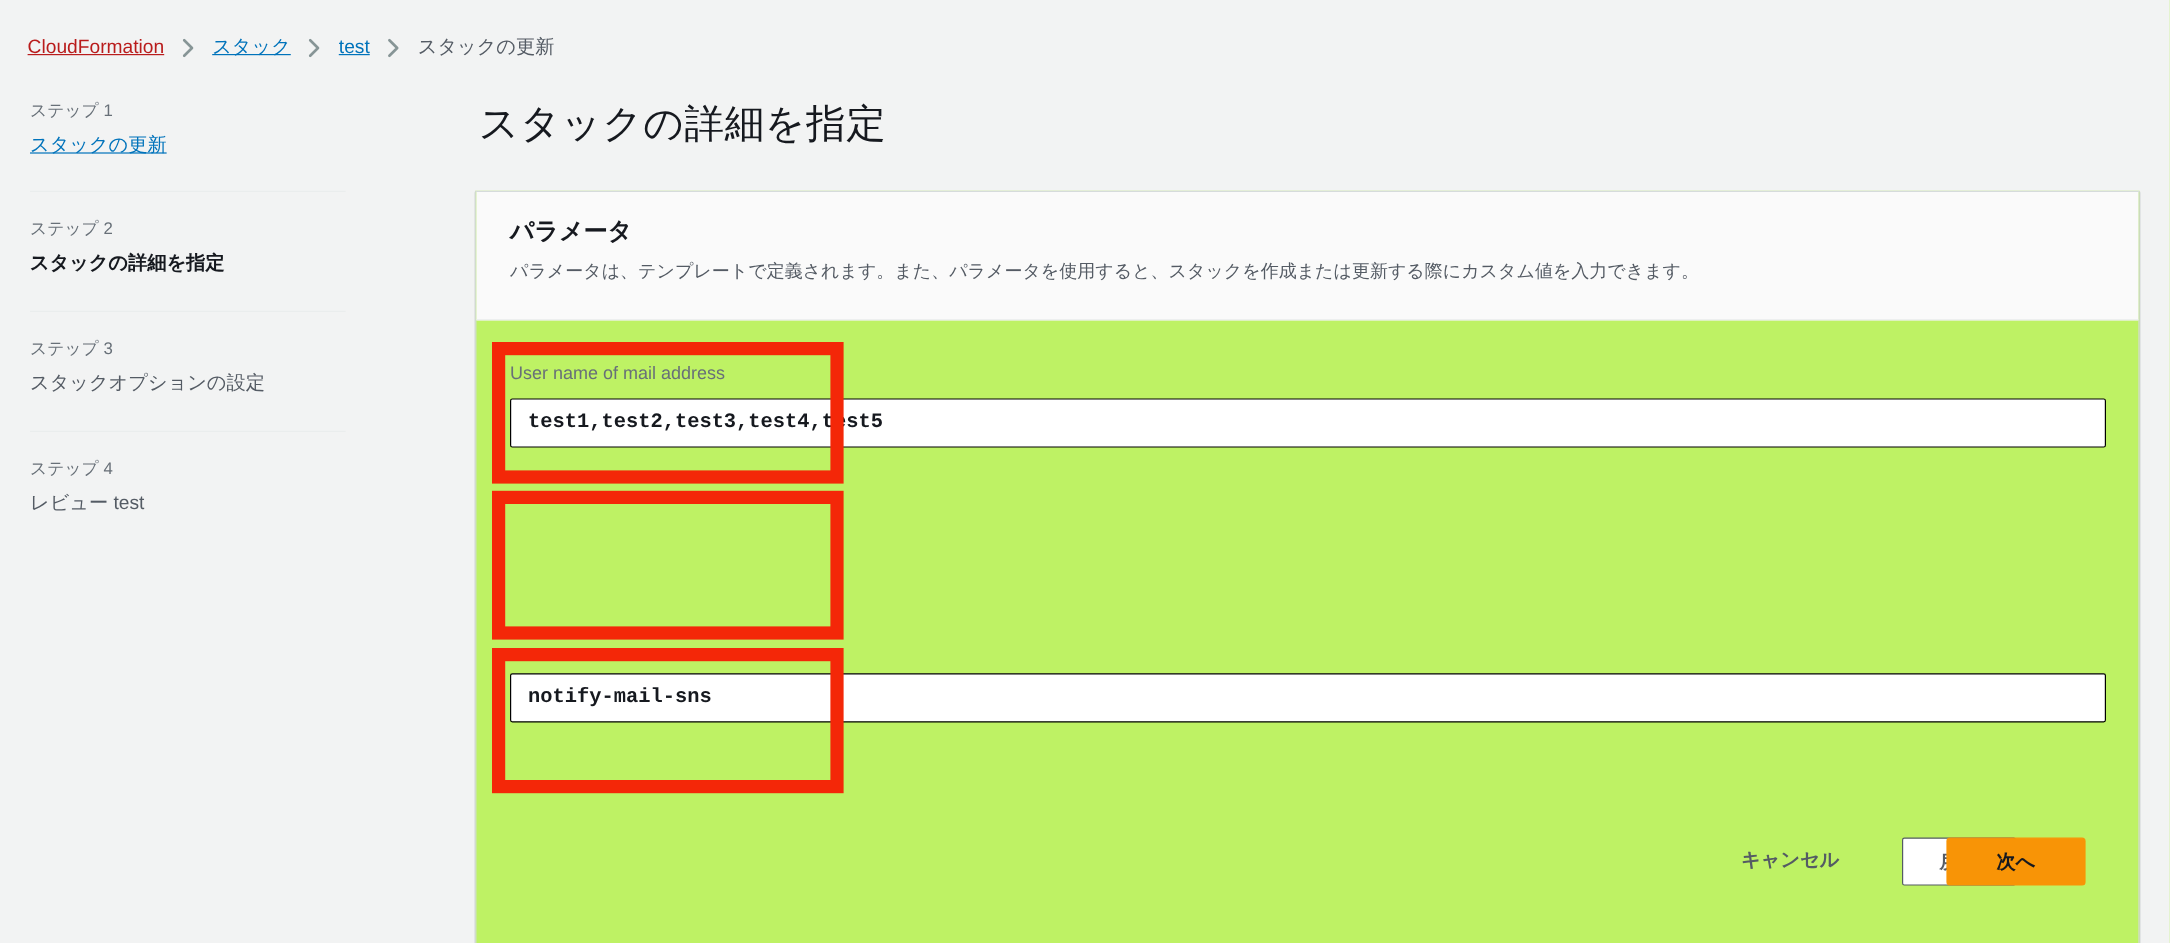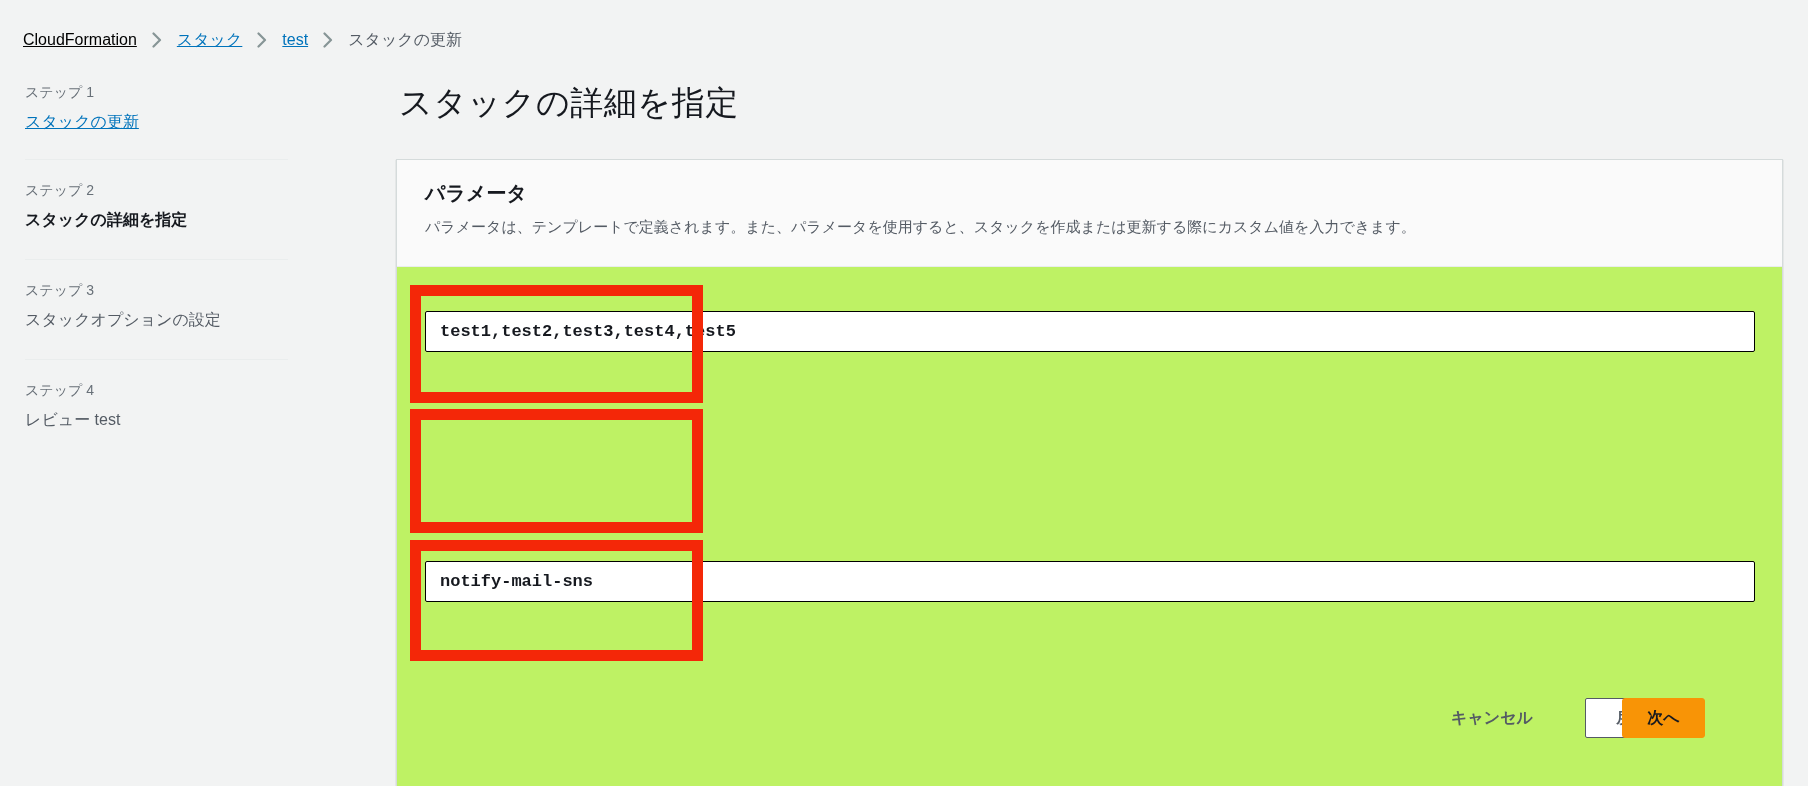--- a/index.html
+++ b/index.html
@@ -99,32 +99,32 @@
     display:flex; align-items:center; justify-content:center;
     font-family:"Liberation Sans","DejaVu Sans",sans-serif;
     font-size:16px; font-weight:700;
     border-radius:2px; cursor:pointer; box-sizing:border-box;
   }
   .btn-back {
     left:1585px; width:95px;
     background:#ffffff; border:1px solid #545b64; color:#545b64;
   }
   .btn-next {
-    left:1622px; width:83px;
+    left:1622px; width:116px;
     background:#f89406; border:1px solid #f89406; color:#16191f;
     border-radius:3px;
   }
 </style>
 </head>
 <body>
 
 <div class="screen">
 
   <nav class="breadcrumb">
-    <span class="crumb-link" style="color: #000000; text-decoration: underline;">CloudFormation</span>
+    <span class="crumb-link" style="color: #b91c1c; text-decoration: underline;">CloudFormation</span>
     <span class="crumb-sep">
       <svg width="10" height="16" viewBox="0 0 10 16">
           <path d="M1.5 1.5 L8 8 L1.5 14.5" stroke="#879596" stroke-width="2.2" fill="none" stroke-linecap="round" stroke-linejoin="round"></path>
         </svg>
     </span>
     <span class="crumb-link" style="color: rgb(0, 115, 187);">スタック</span>
     <span class="crumb-sep">
       <svg width="10" height="16" viewBox="0 0 10 16">
           <path d="M1.5 1.5 L8 8 L1.5 14.5" stroke="#879596" stroke-width="2.2" fill="none" stroke-linecap="round" stroke-linejoin="round"></path>
         </svg>
@@ -157,20 +157,21 @@
 
   <h1 class="page-title">スタックの詳細を指定</h1>
 
   <section class="panel" style="border-color: rgb(213, 219, 219);">
     <div class="panel-header" style="background-color: rgb(250, 250, 250);">
       <h2 class="panel-title">パラメータ</h2>
       <div class="panel-desc">パラメータは、テンプレートで定義されます。また、パラメータを使用すると、スタックを作成または更新する際にカスタム値を入力できます。</div>
     </div>
 
     <div class="param" style="top:140px">
+      <div class="param-desc">User name of mail address</div>
       <input class="param-input" type="text" value="test1,test2,test3,test4,test5" style="">
     </div>
 
 
     <div class="param" style="top:390px">
       <input class="param-input" type="text" value="notify-mail-sns" style="">
     </div>
   </section>
 
   <div class="annotation-box" style="left: 410px; top: 285px; width: 293px; height: 118px; border-color: rgb(244, 39, 8);"></div>

